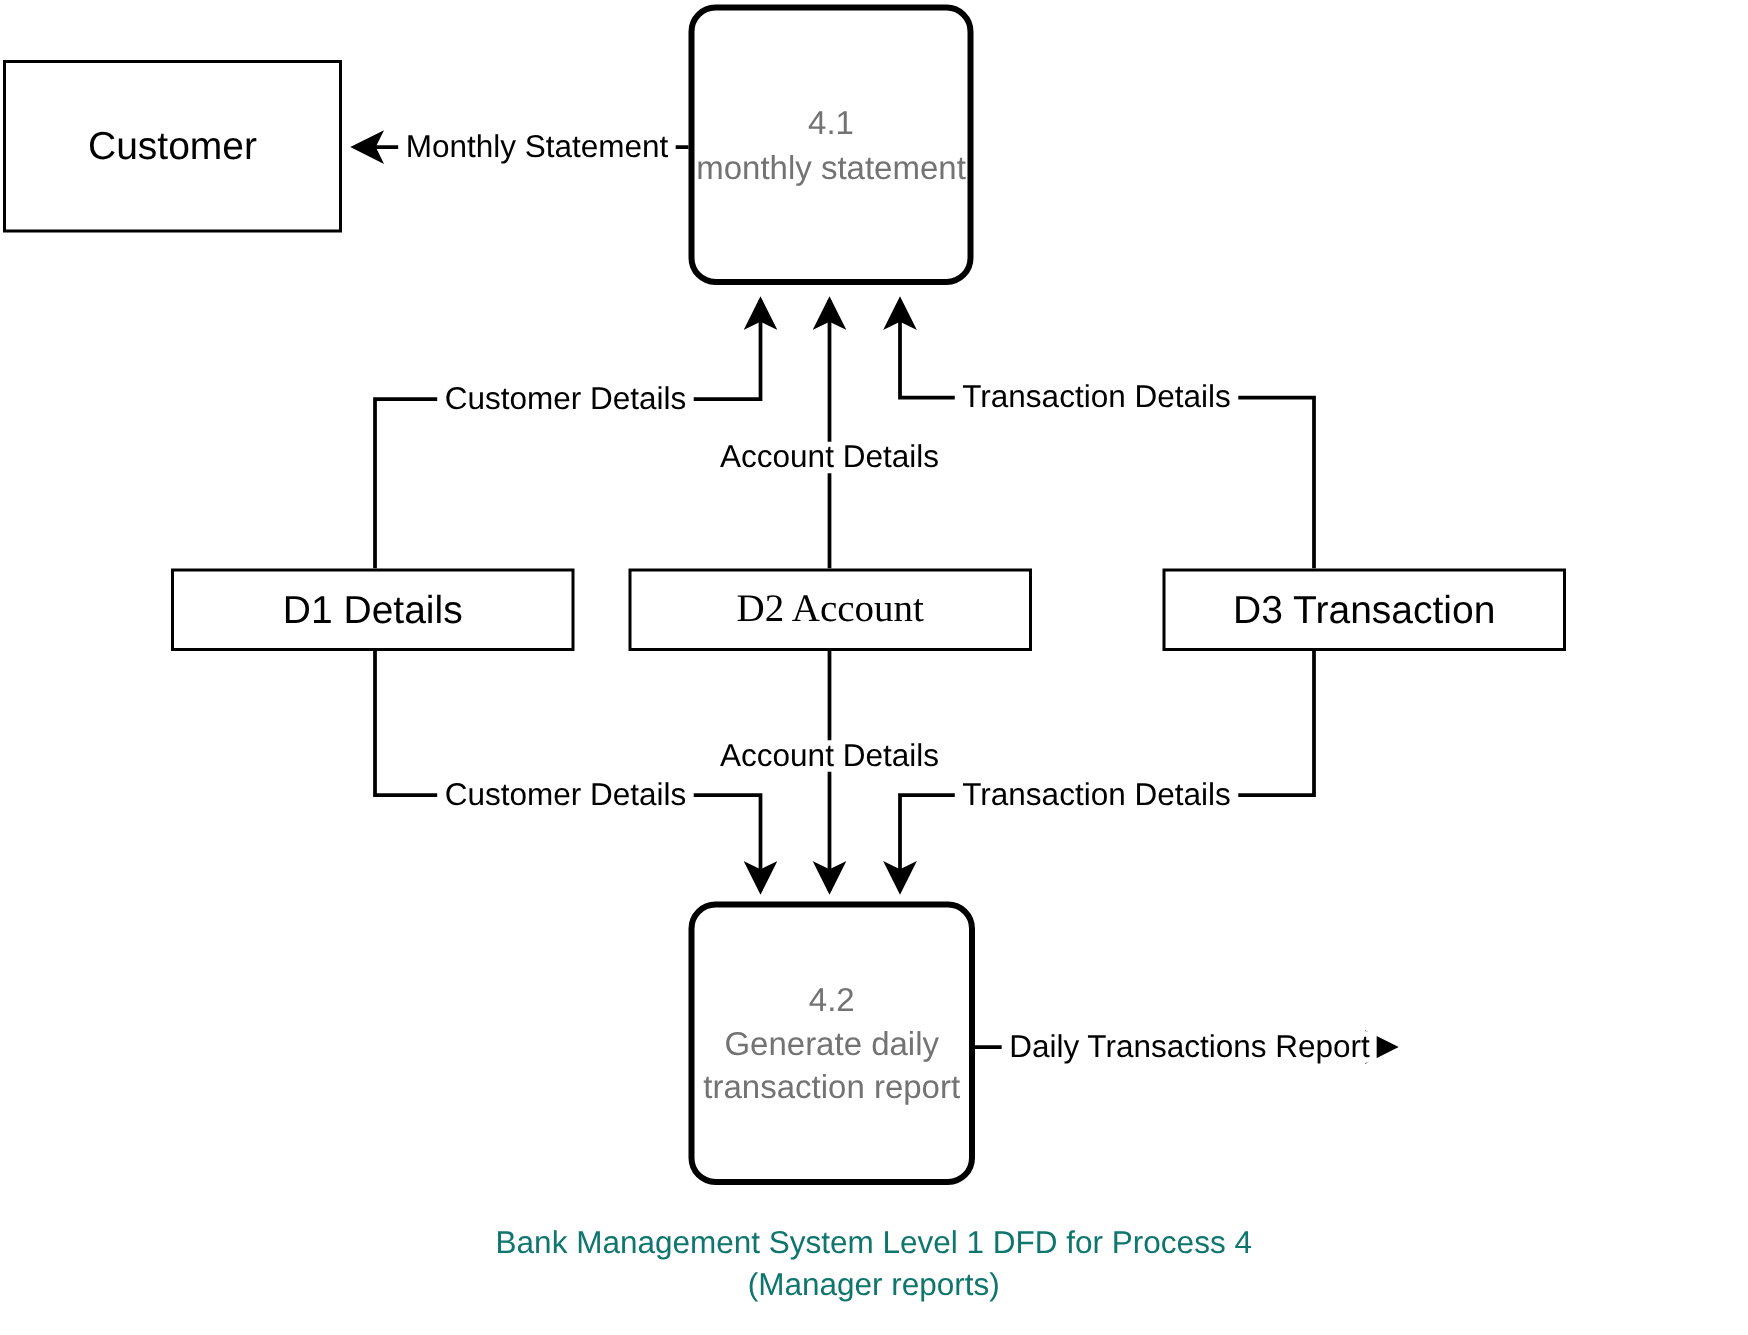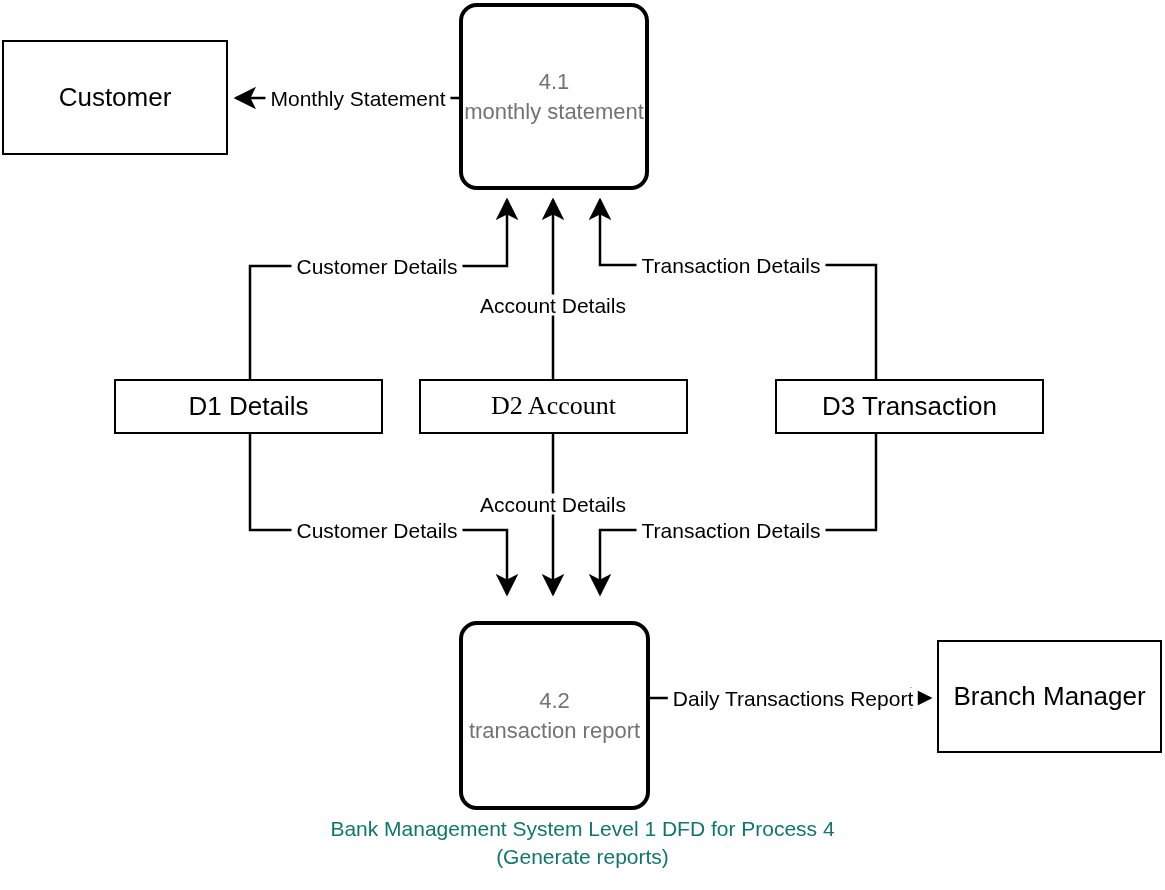--- a/index.html
+++ b/index.html
@@ -128,57 +128,55 @@
     <span class="entity-label">Customer</span>
   </div>
 
   <div class="process-box" style="left:459px; top:3px; width:190px; height:187px;">
     <span class="process-text">
       <span class="pnum">4.1</span>
       <span class="pline">monthly statement</span>
     </span>
   </div>
 
-  <div class="process-box" style="left:459px; top:601px; width:191px; height:189px;margin-top:20px;">
+  <div class="process-box" style="left:459px; top:601px; width:191px; height:189px;">
     <span class="process-text">
       <span class="pnum">4.2</span>
+      <span class="pline">Generate daily</span>
       <span class="pline">transaction report</span>
     </span>
   </div>
 
   <div class="store-box" style="left:114px; top:379px; width:269px; height:55px;">
     <span class="store-label">D1 Details</span>
   </div>
 
   <div class="store-box" style="left:419px; top:379px; width:269px; height:55px;font-family:Liberation Serif, serif;">
     <span class="store-label">D2 Account</span>
   </div>
 
   <div class="store-box" style="left:731px; top:379px; width:269px; height:55px;margin-left:44px;">
     <span class="store-label">D3 Transaction</span>
   </div>
 
-  <div class="entity-box" style="left:937px; top:640px; width:225px; height:113px;">
-    <span class="entity-label">Branch Manager</span>
-  </div>
 
   <span class="flow-label" style="left:358px; top:98px;">Monthly Statement</span>
 
   <span class="flow-label" style="left:377px; top:266px;">Customer Details</span>
 
   <span class="flow-label" style="left:553px; top:305px;">Account Details</span>
 
   <span class="flow-label" style="left:731px; top:265px;">Transaction Details</span>
 
   <span class="flow-label" style="left:377px; top:530px;">Customer Details</span>
 
   <span class="flow-label" style="left:553px; top:504px;">Account Details</span>
 
   <span class="flow-label" style="left:731px; top:530px;">Transaction Details</span>
 
   <span class="flow-label" style="left:793px; top:698px;text-align:center;">Daily Transactions Report</span>
 
   <div class="caption" style="top:815px;">
     <span class="cline">Bank Management System Level 1 DFD for Process 4</span>
-    <span class="cline">(Generate reports)</span>
+    <span class="cline">(Manager reports)</span>
   </div>
 
 </div>
 
 </body></html>

